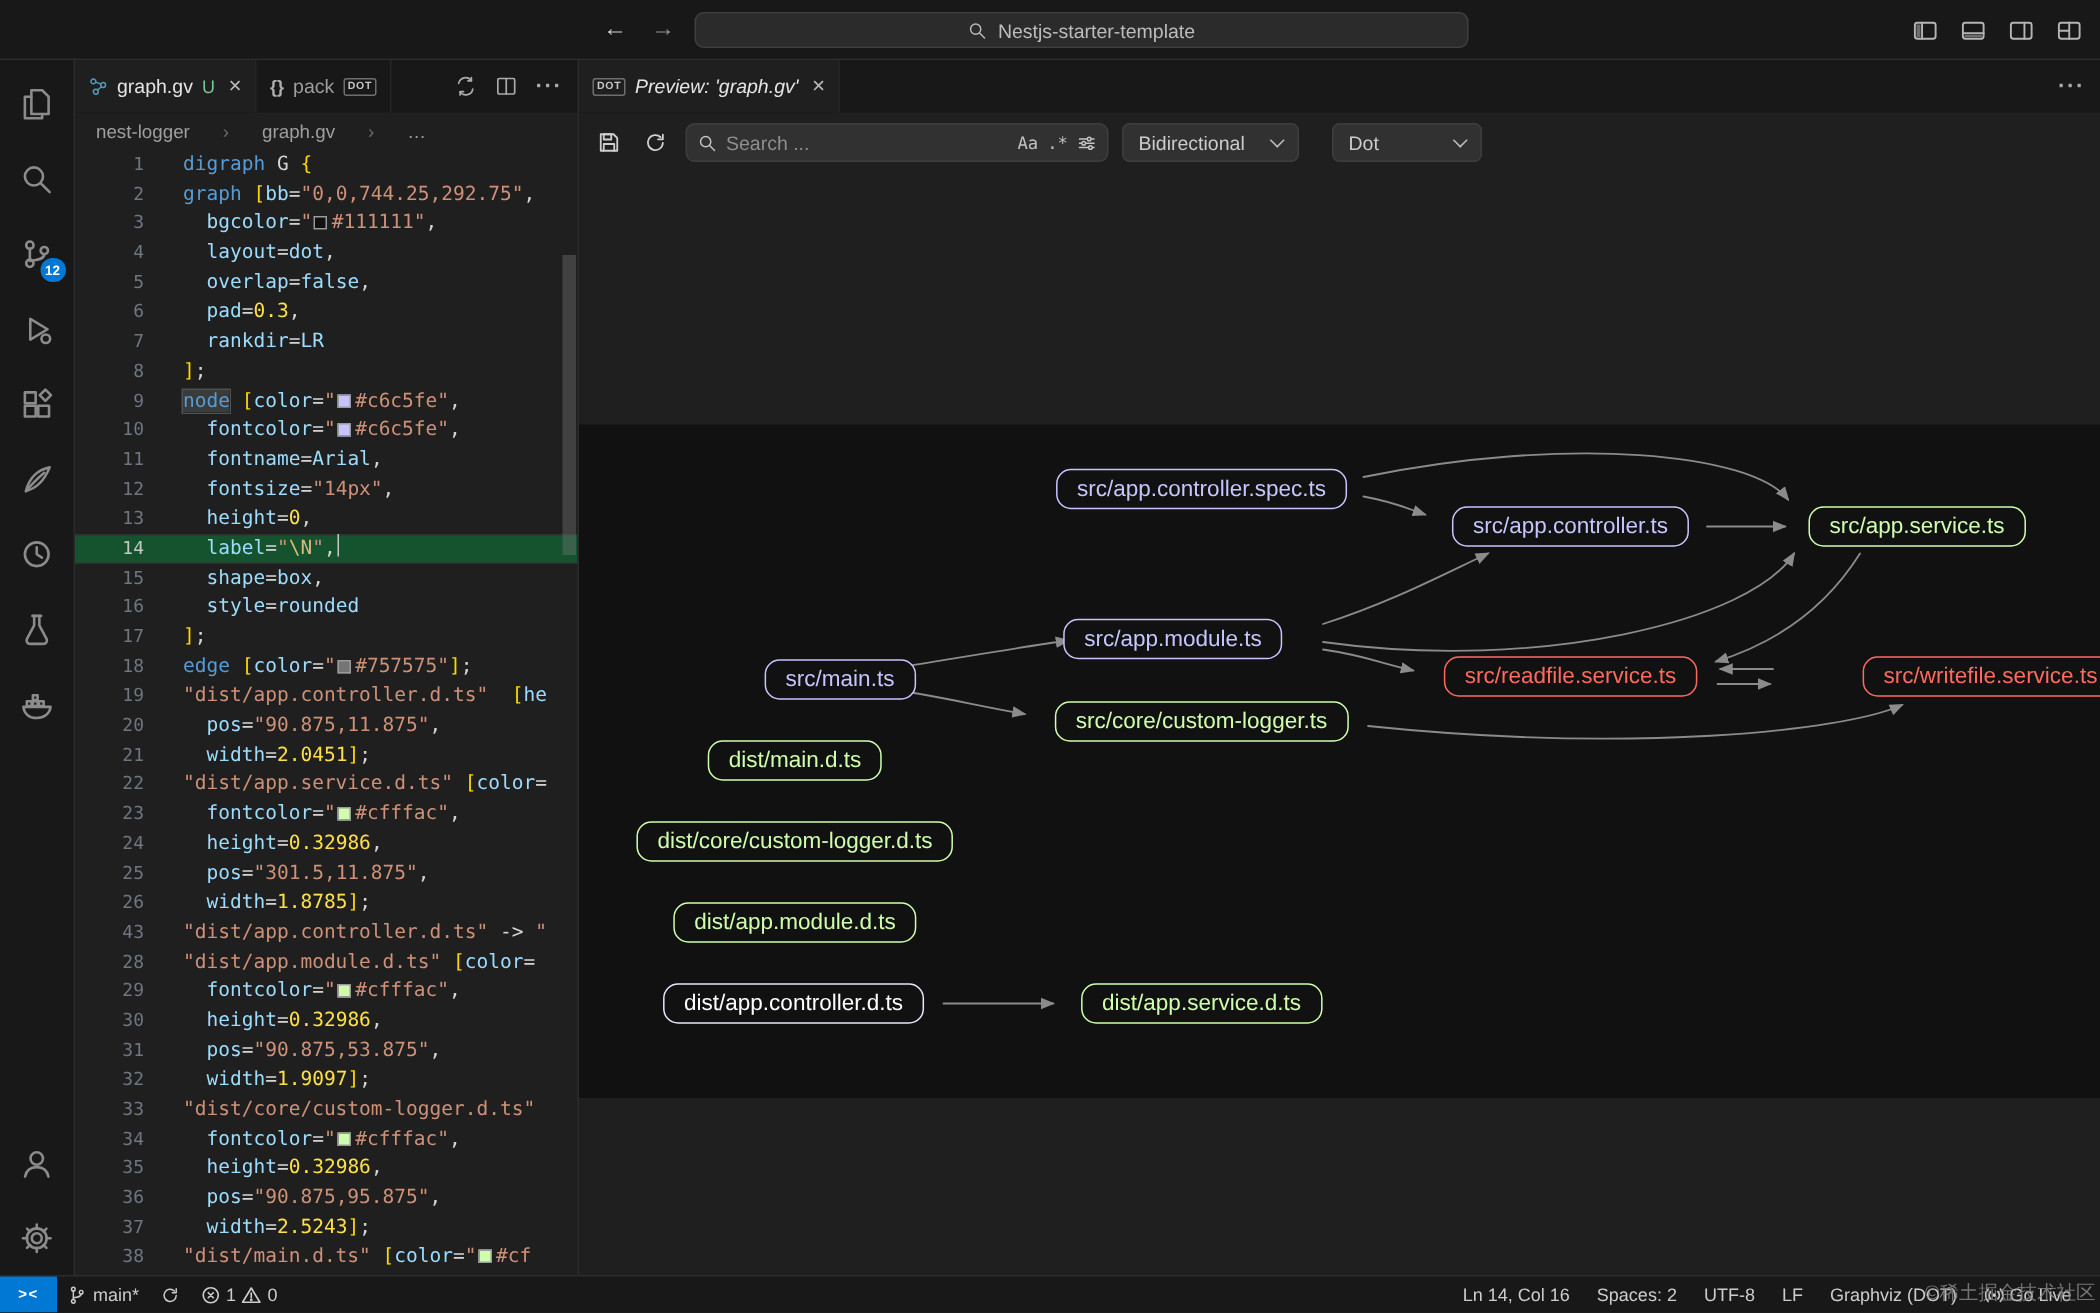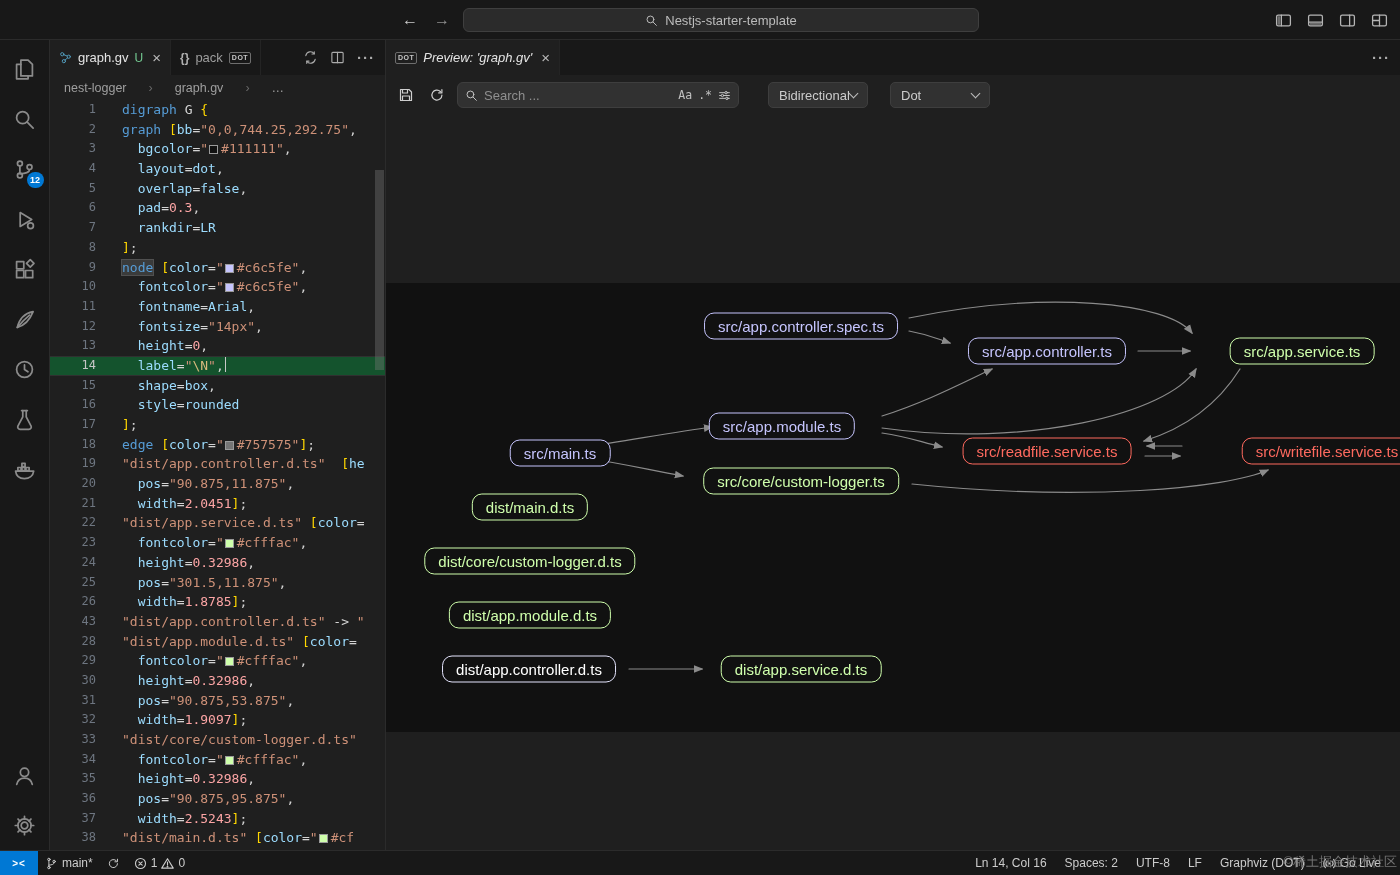--- a/index.html
+++ b/index.html
@@ -46,39 +46,39 @@
   .bc-sep{color:#6a6a6a}
   .bc-item{cursor:pointer}
 
   
   .editor{flex:1;position:relative;overflow:hidden;font-family:"DejaVu Sans Mono","Liberation Mono",monospace;font-size:13px}
   .line{display:flex;height:19.7px;line-height:19.7px;white-space:pre}
   .line.active{background:#14532d;box-shadow:inset 0 1px 0 #303030,inset 0 -1px 0 #303030}
   .ln{width:46px;text-align:right;color:#6e7681;font-size:12px;flex:none}
   .line.active .ln{color:#c6c6c6}
   .lcode{padding-left:26px;flex:1;overflow:hidden;white-space:pre}
-  .tk-k{color:#569cd6}.tk-a{color:#9cdcfe}.tk-s{color:#ce9178}.tk-n{color:#fca5a5}
+  .tk-k{color:#569cd6}.tk-a{color:#9cdcfe}.tk-s{color:#ce9178}.tk-n{color:#fde047}
   .tk-p{color:#d4d4d4}.tk-b{color:#ffd700}.tk-v{color:#9cdcfe}.tk-w{color:#d4d4d4}
   .tk-e{color:#d7ba7d}.tk-o{color:#d4d4d4}
   .hl{background:rgba(90,93,94,.45);box-shadow:0 0 0 1px rgba(210,210,210,.28)}
   .sw{display:inline-block;width:9px;height:9px;border:1px solid #9a9a9a;margin:0 3px 0 1px;vertical-align:-1px}
   .caret{display:inline-block;width:1.5px;height:15px;background:#c8c8c8;vertical-align:-2px;margin-left:1px}
   .sb-thumb{position:absolute;right:1px;top:70px;width:9px;height:200px;background:rgba(121,121,121,.38);cursor:pointer}
 
   
   .toolbar{height:40px;display:flex;align-items:center;gap:9px;padding:0 9px;flex:none}
   .tbtn{background:none;border:none;color:#cfcfcf;width:22px;height:22px;display:flex;align-items:center;justify-content:center;cursor:pointer}
   .tbtn svg{width:16px;height:16px}
   .searchbox{width:282px;height:26px;background:#313131;border:1px solid #3e3e3e;border-radius:6px;display:flex;align-items:center;padding:0 7px;gap:6px;color:#c5c5c5}
   .searchbox svg{width:13px;height:13px;flex:none}
   .searchbox input{flex:1;background:transparent;border:none;outline:none;color:#cccccc;font-size:13px;font-family:inherit;min-width:0}
   .searchbox input::placeholder{color:#8f8f8f}
   .sopt{font-size:11.5px;color:#c0c0c0;cursor:pointer;font-family:"DejaVu Sans Mono",monospace}
   .dropdown{height:26px;background:#313131;border:1px solid #3e3e3e;border-radius:5px;display:flex;align-items:center;justify-content:space-between;padding:0 10px;font-size:13px;color:#cccccc;cursor:pointer}
-  .dd-mode{width:100px;margin-left:20px}
+  .dd-mode{width:118px;margin-left:0}
   .dd-engine{width:100px;margin-left:13px}
   .chev{width:7px;height:7px;border-right:1.4px solid #bdbdbd;border-bottom:1.4px solid #bdbdbd;transform:rotate(45deg);margin-top:-4px}
 
   
   .gcanvas{position:absolute;left:0;right:0;top:243px;height:449px;background:#111111}
   .edges{position:absolute;inset:0;width:100%;height:100%;pointer-events:none}
   .edge{fill:none;stroke-width:1.2}
   .nodes-layer{position:absolute;inset:0;pointer-events:none}
   .gnode{position:absolute;transform:translate(-50%,-50%);border:1.5px solid;border-radius:10px;padding:4px 13px;font-size:15px;white-space:nowrap;background:#111111;pointer-events:auto;cursor:pointer}
 
@@ -359,21 +359,21 @@
           <path d="M496 393 C524 397 534 402 556 407" class="edge" stroke="#8b8b8b" marker-end="url(#arrow)"></path>
           <path d="M796 406 C784 406 775 406 761 406" class="edge" stroke="#8b8b8b" marker-end="url(#arrow)"></path>
           <path d="M759 416 C771 416 780 416 794 416" class="edge" stroke="#8b8b8b" marker-end="url(#arrow)"></path>
           <path d="M526 444 C700 462 842 448 882 430" class="edge" stroke="#8b8b8b" marker-end="url(#arrow)"></path>
           <path d="M854 329 C832 364 800 388 758 401" class="edge" stroke="#8b8b8b" marker-end="url(#arrow)"></path>
           <path d="M243 629 L316 629" class="edge" stroke="#8b8b8b" marker-end="url(#arrow)"></path>
         </svg>
       <div class="nodes-layer">
           <div class="gnode" style="left: 415px; top: 286px; border-color: rgb(198, 197, 254); color: rgb(198, 197, 254);">src/app.controller.spec.ts</div>
           <div class="gnode" style="left: 661px; top: 311px; border-color: rgb(198, 197, 254); color: rgb(198, 197, 254);">src/app.controller.ts</div>
-          <div class="gnode" style="left: 892px; top: 311px; border-color: rgb(207, 255, 172); color: rgb(207, 255, 172); margin-left: 24px;">src/app.service.ts</div>
+          <div class="gnode" style="left: 892px; top: 311px; border-color: rgb(207, 255, 172); color: rgb(207, 255, 172);">src/app.service.ts</div>
           <div class="gnode" style="left: 396px; top: 386px; border-color: rgb(198, 197, 254); color: rgb(198, 197, 254);">src/app.module.ts</div>
           <div class="gnode" style="left: 144px; top: 413px; border-color: rgb(198, 197, 254); color: rgb(198, 197, 254); margin-left: 30px;">src/main.ts</div>
           <div class="gnode" style="left: 415px; top: 441px; border-color: rgb(207, 255, 172); color: rgb(207, 255, 172);">src/core/custom-logger.ts</div>
           <div class="gnode" style="left: 661px; top: 411px; border-color: rgb(255, 106, 95); color: rgb(255, 106, 95);">src/readfile.service.ts</div>
           <div class="gnode" style="left: 941px; top: 411px; border-color: rgb(255, 106, 95); color: rgb(255, 106, 95);">src/writefile.service.ts</div>
           <div class="gnode" style="left: 144px; top: 467px; border-color: rgb(207, 255, 172); color: rgb(207, 255, 172);">dist/main.d.ts</div>
           <div class="gnode" style="left: 144px; top: 521px; border-color: rgb(207, 255, 172); color: rgb(207, 255, 172);">dist/core/custom-logger.d.ts</div>
           <div class="gnode" style="left: 144px; top: 575px; border-color: rgb(207, 255, 172); color: rgb(207, 255, 172);">dist/app.module.d.ts</div>
           <div class="gnode" style="left: 143px; top: 629px; border-color: rgb(230, 230, 255); color: rgb(255, 255, 255);">dist/app.controller.d.ts</div>
           <div class="gnode" style="left: 415px; top: 629px; border-color: rgb(207, 255, 172); color: rgb(207, 255, 172);">dist/app.service.d.ts</div>

